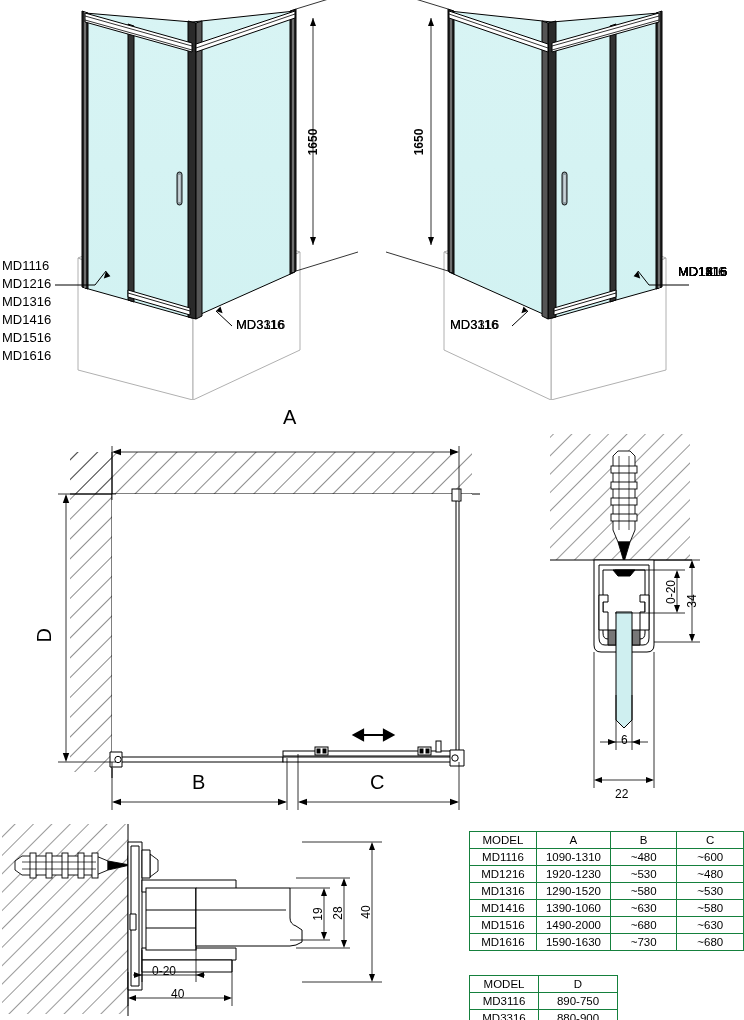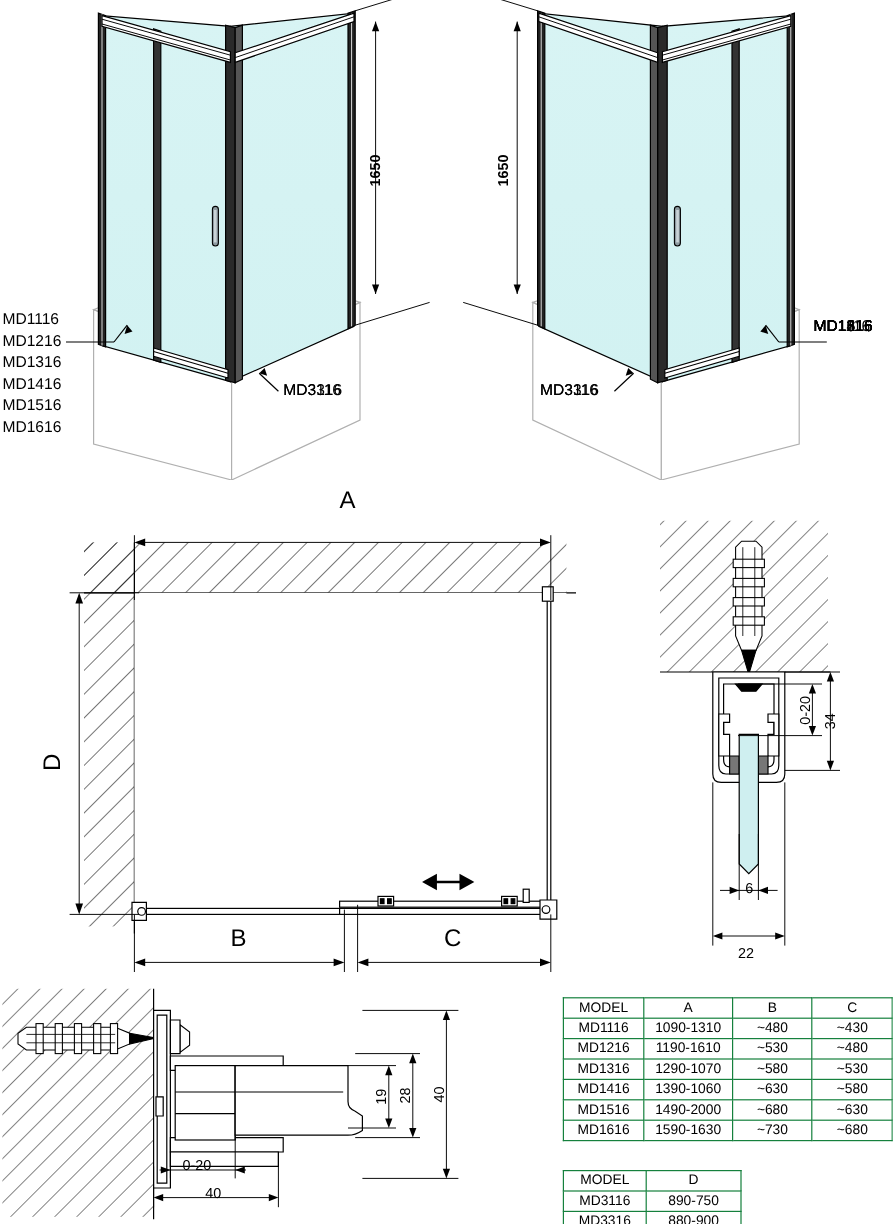--- a/index.html
+++ b/index.html
@@ -521,31 +521,31 @@
       <th>A</th>
       <th>B</th>
       <th>C</th>
     </tr>
   </thead>
   <tbody>
     <tr>
       <td>MD1116</td>
       <td>1090-1310</td>
       <td>~480</td>
-      <td>~430</td>
+      <td>~600</td>
     </tr>
     <tr>
       <td>MD1216</td>
-      <td>1190-1610</td>
+      <td>1920-1230</td>
       <td>~530</td>
       <td>~480</td>
     </tr>
     <tr>
       <td>MD1316</td>
-      <td>1290-1070</td>
+      <td>1290-1520</td>
       <td>~580</td>
       <td>~530</td>
     </tr>
     <tr>
       <td>MD1416</td>
       <td>1390-1060</td>
       <td>~630</td>
       <td>~580</td>
     </tr>
     <tr>

